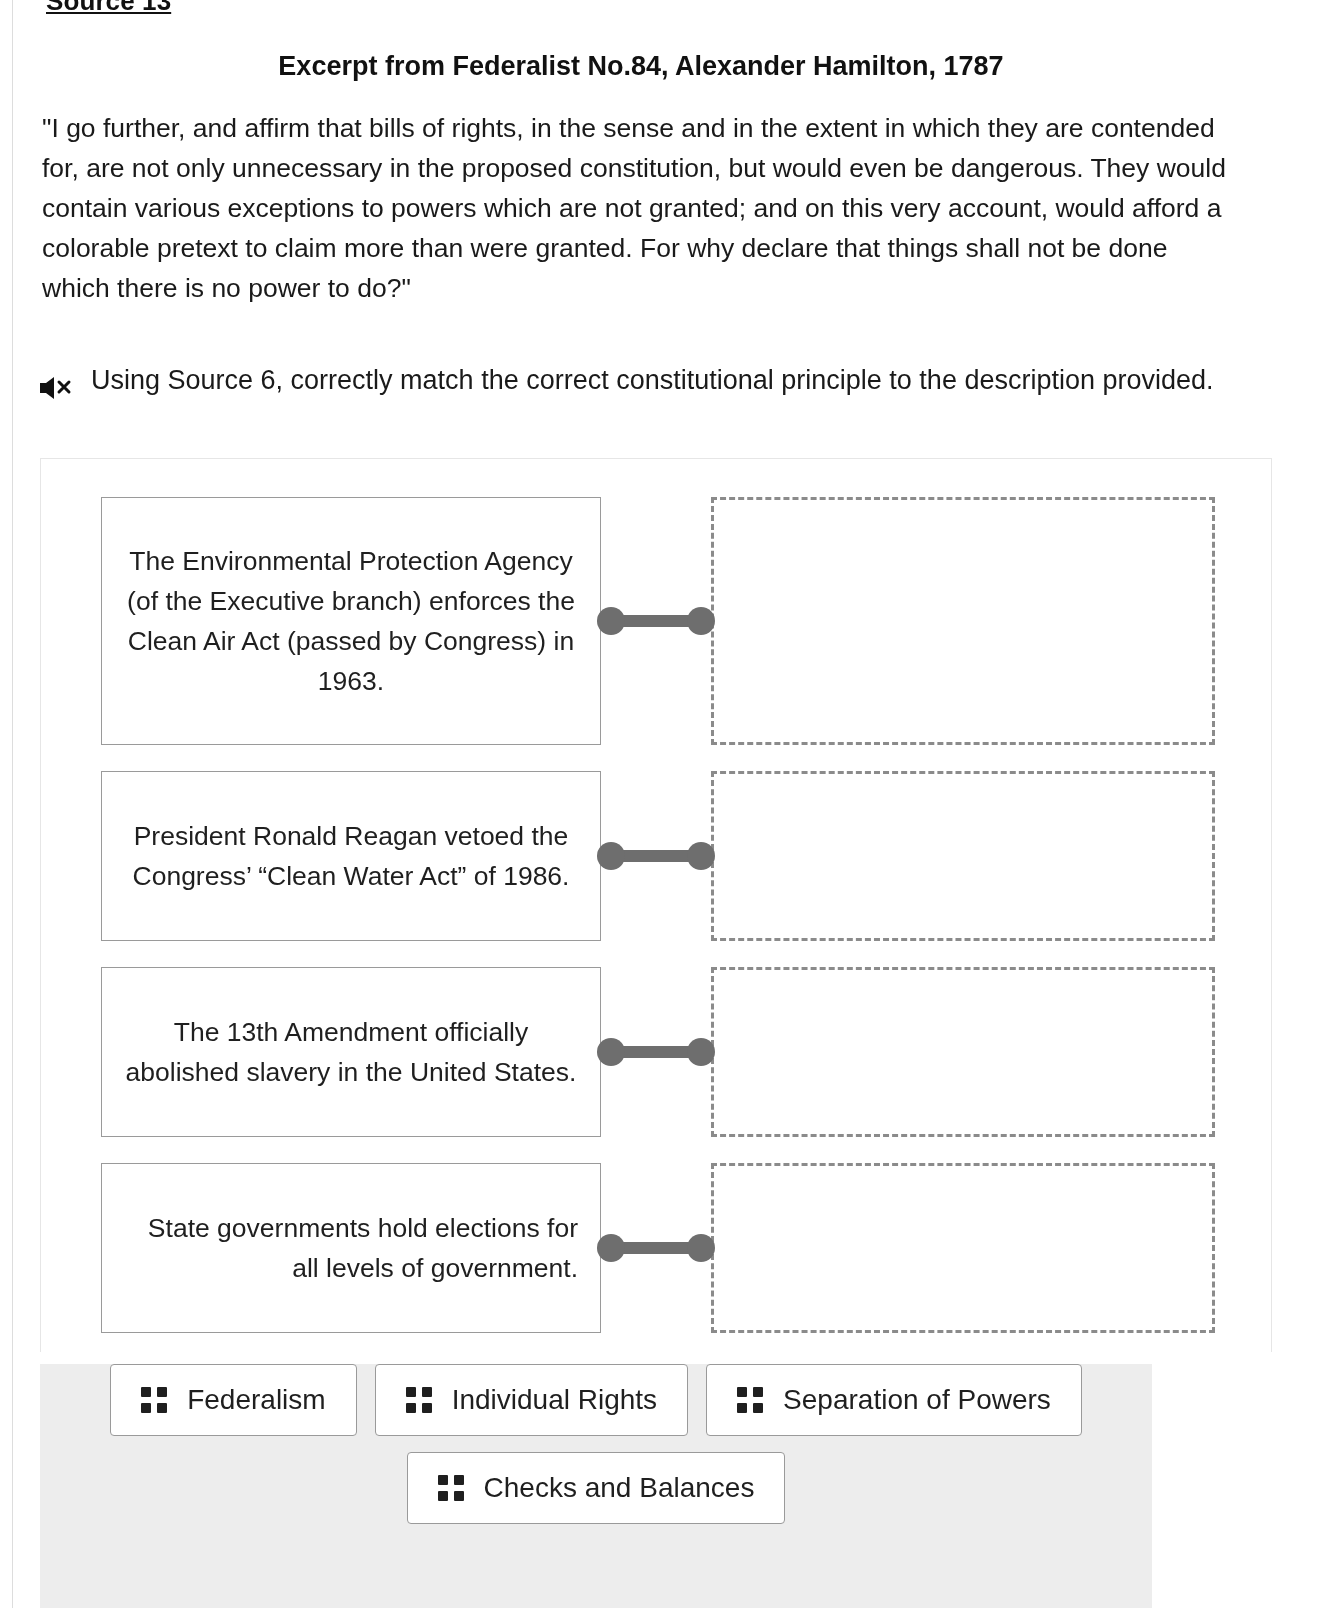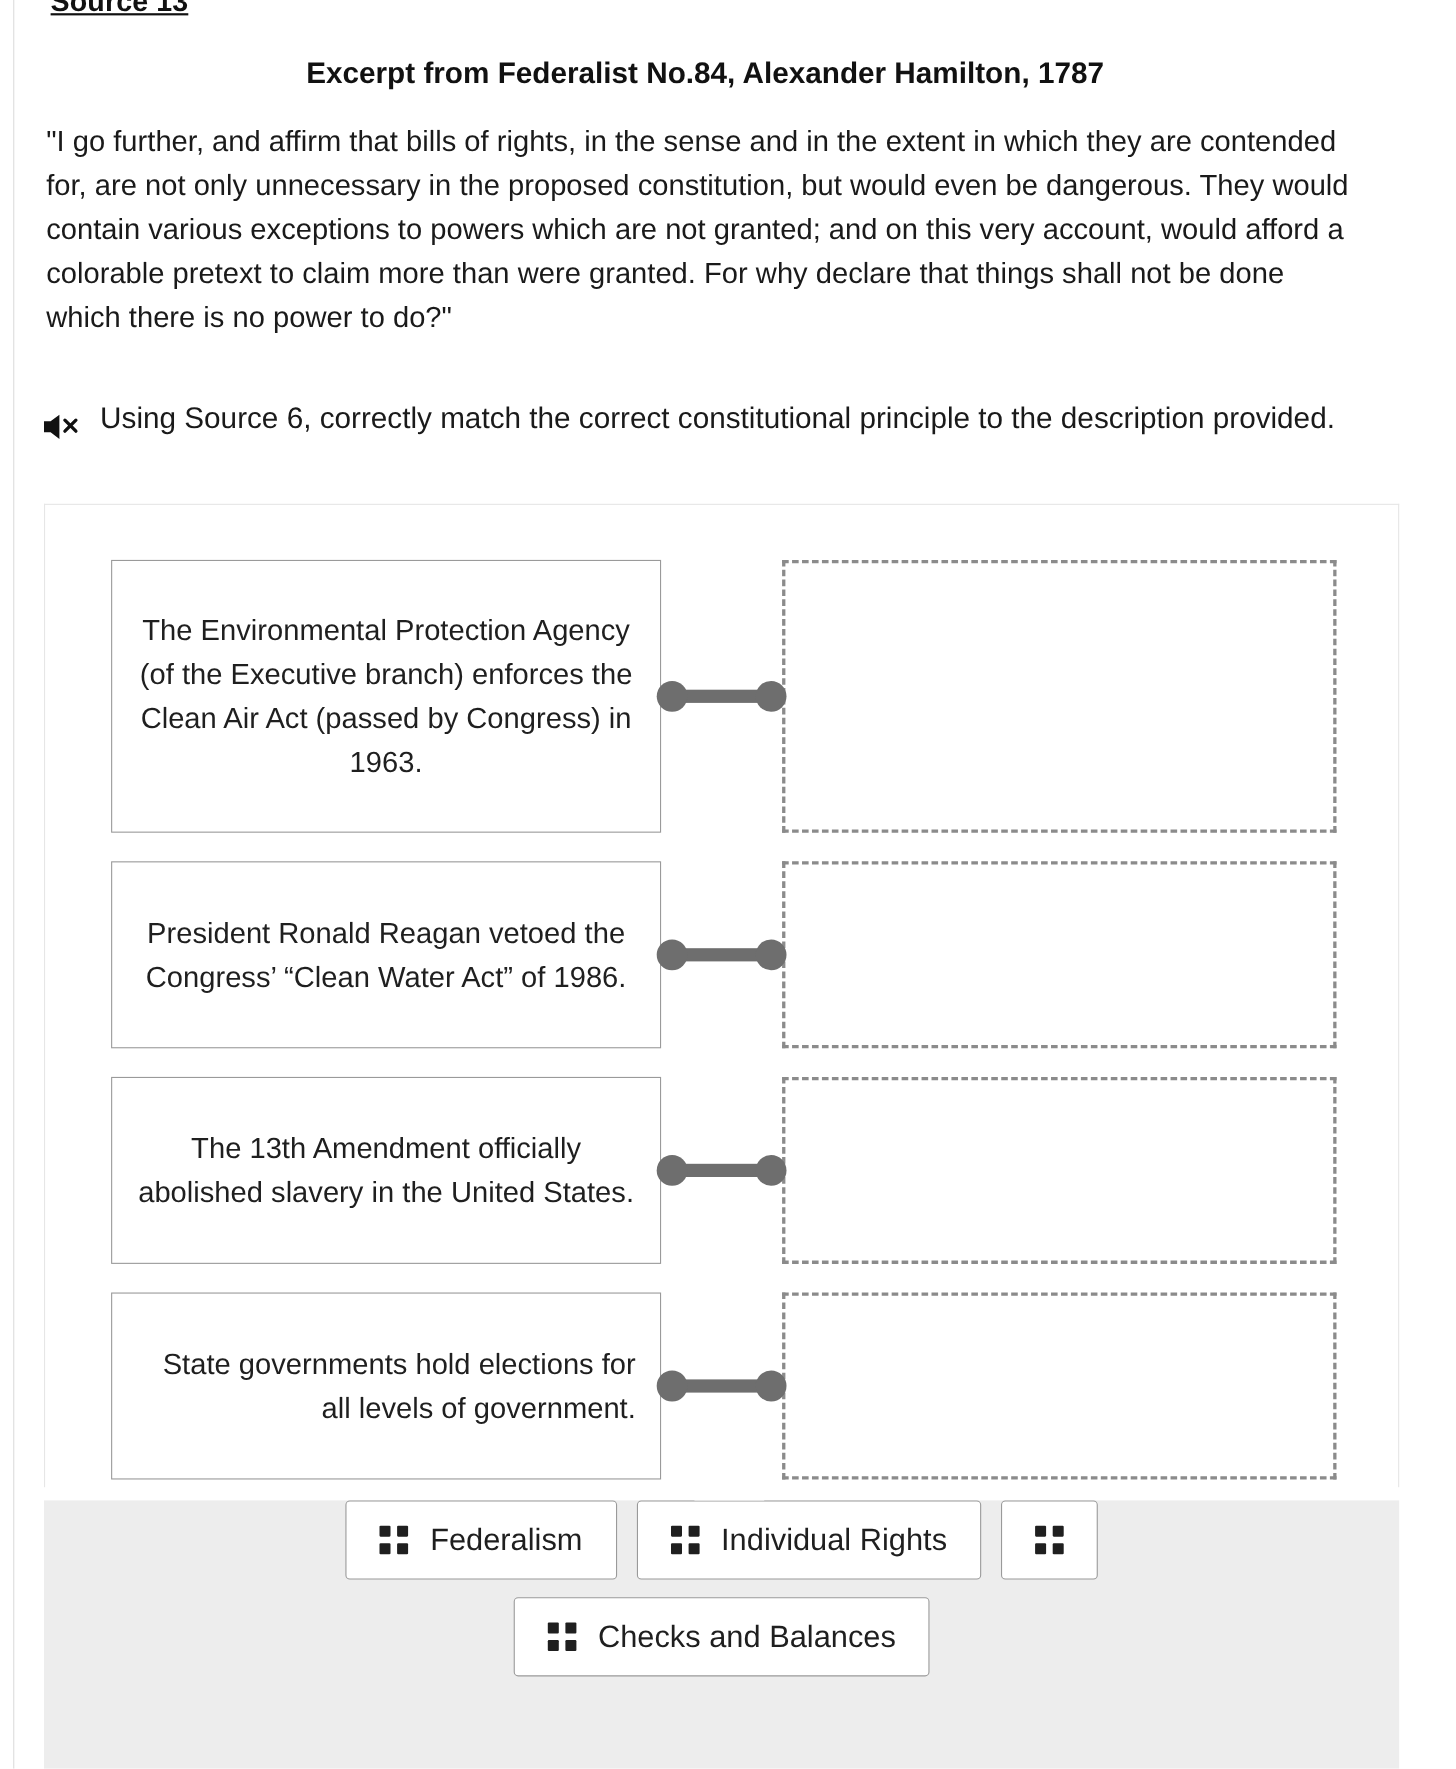--- a/index.html
+++ b/index.html
@@ -114,21 +114,21 @@
     width: 1232px;
     height: 894px;
     background: #ffffff;
     border: 1px solid #e6e6e6;
     border-bottom: none;
   }
 
   .match-rows {
     position: absolute;
     left: 0;
-    top: 12px;
+    top: 0;
     width: 100%;
     padding: 38px 0 0 0;
   }
 
   .match-row {
     position: relative;
     display: flex;
     align-items: center;
     margin: 0 0 26px 0;
     padding: 0 0 0 60px;
@@ -203,21 +203,21 @@
     border-right: 32px solid transparent;
     border-bottom: 26px solid #ffffff;
     z-index: 6;
   }
 
   
   .options-tray {
     position: absolute;
     left: 40px;
     top: 1364px;
-    width: 1232px;
+    width: 1112px;
     height: 244px;
     background: #ededed;
     z-index: 2;
   }
 
   .chip-row {
     display: flex;
     justify-content: center;
     gap: 18px;
     margin-bottom: 16px;
@@ -350,20 +350,21 @@
         <span>Individual Rights</span>
       </div>
 
       <div class="chip">
         <span class="grip-icon">
           <i></i>
             <i></i>
             <i></i>
             <i></i>
         </span>
+        <span>Separation of Powers</span>
       </div>
 
     </div>
 
     <div class="chip-row">
 
       <div class="chip">
         <span class="grip-icon">
           <i></i>
             <i></i>

